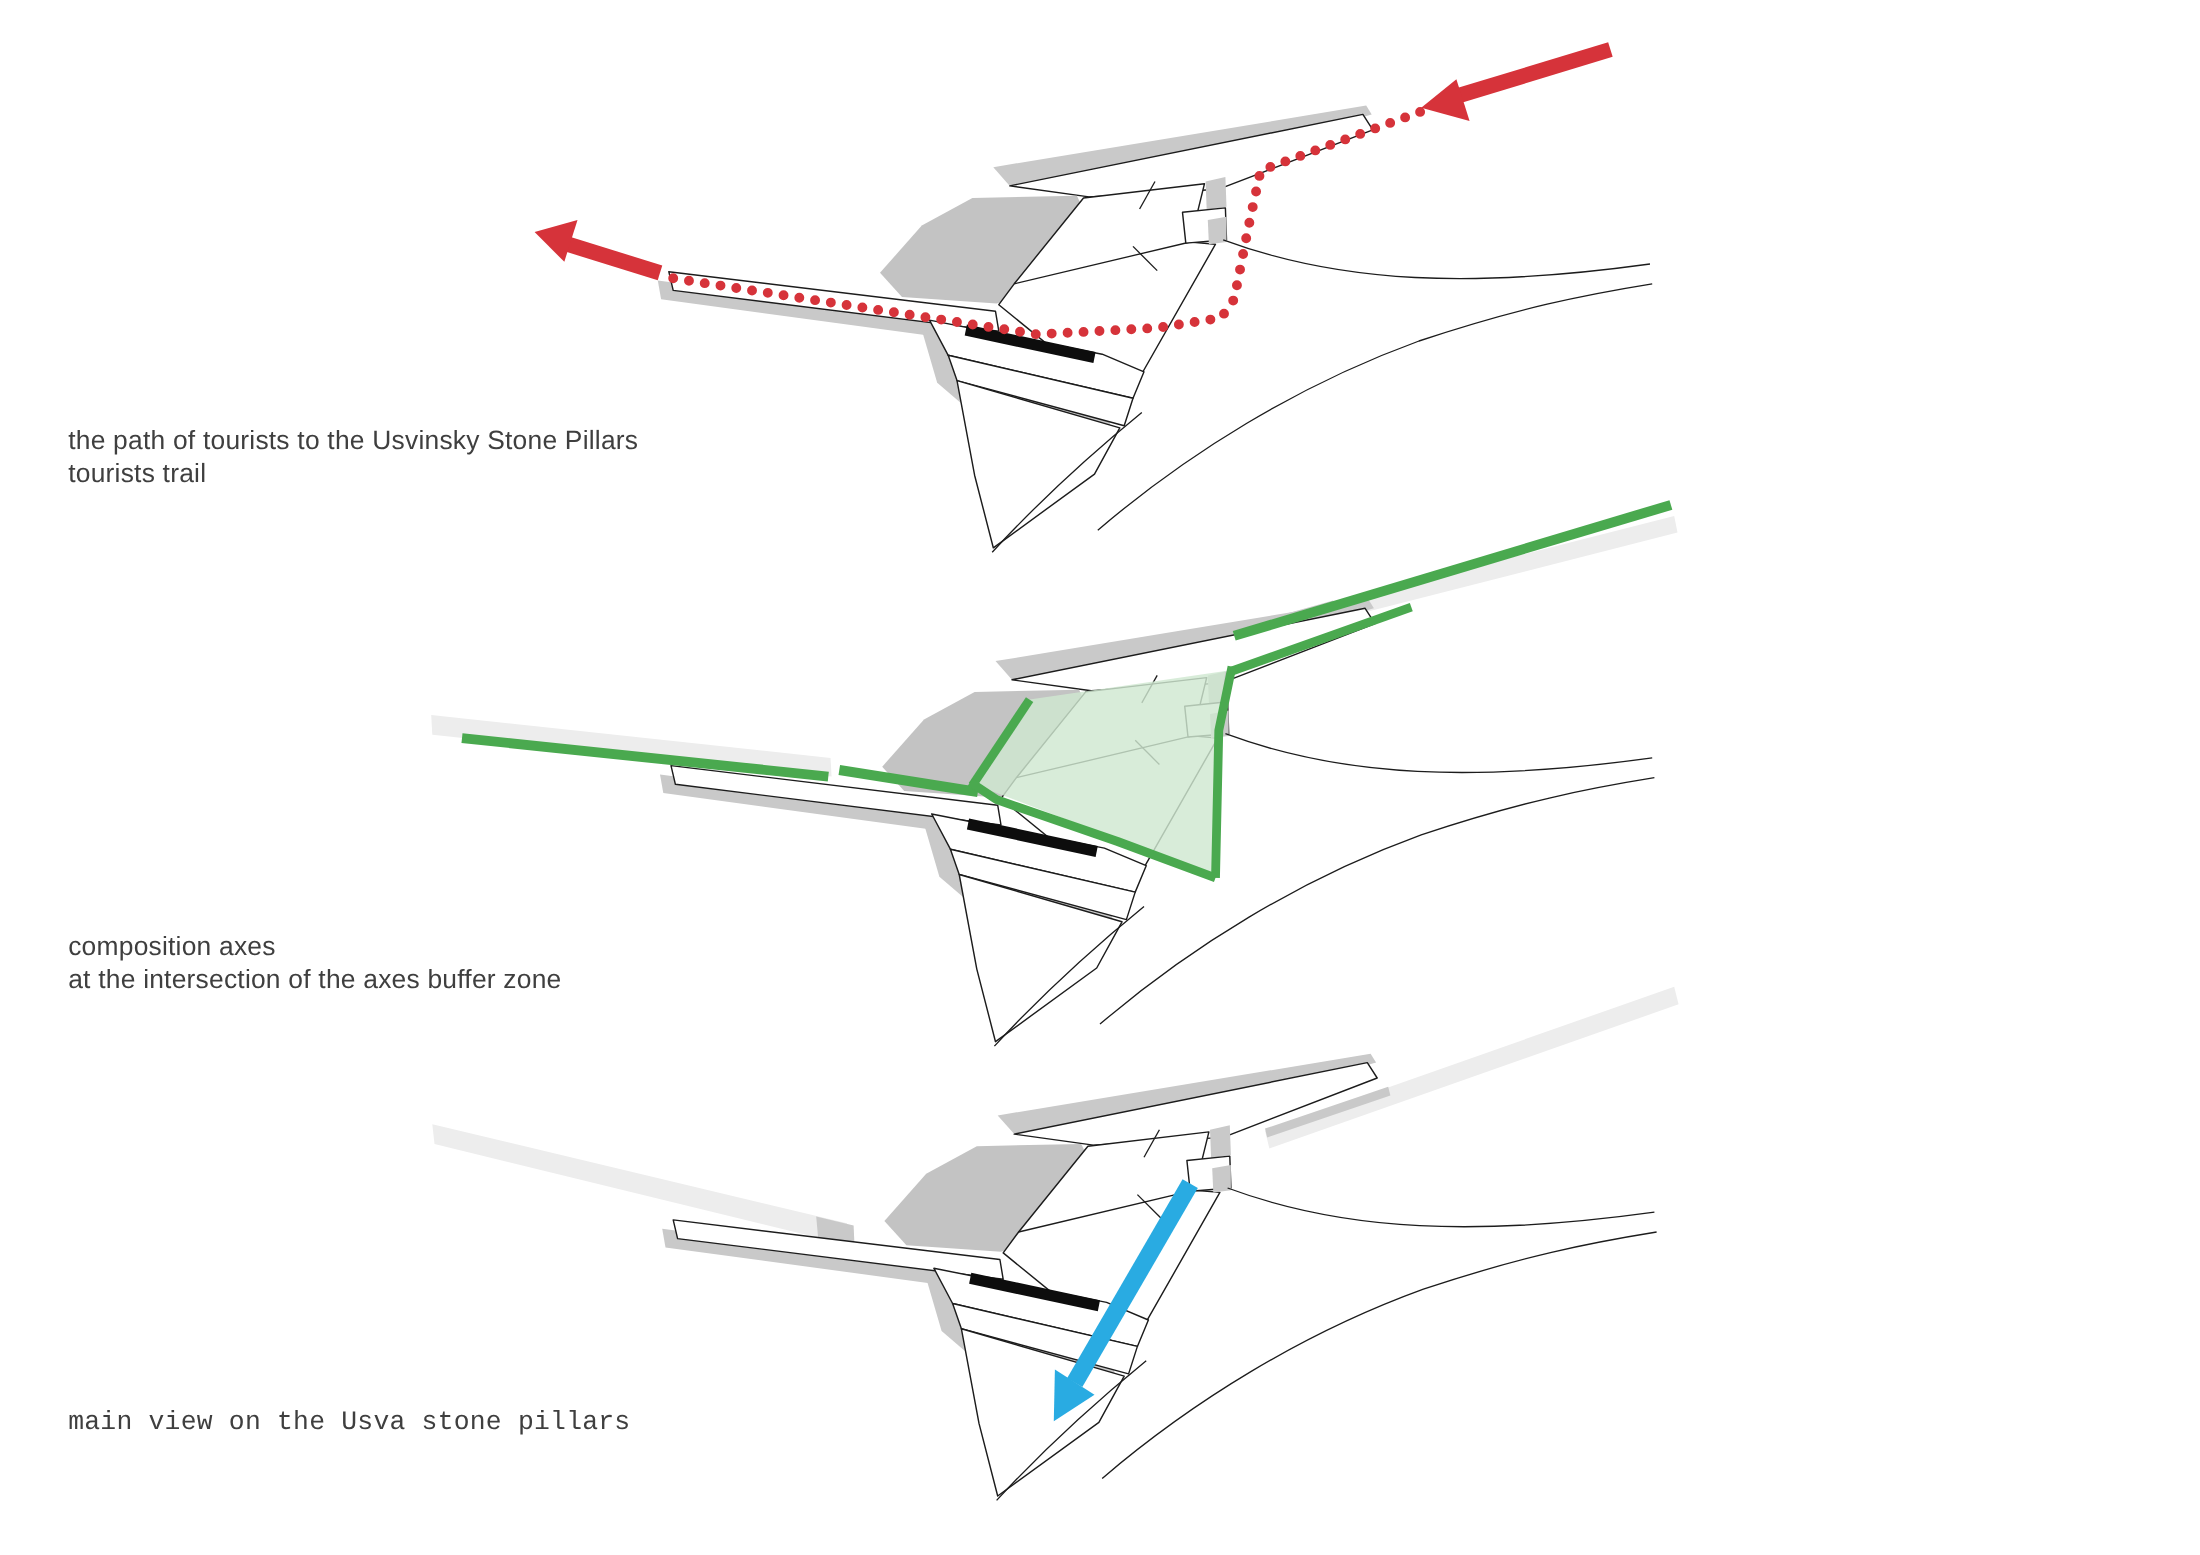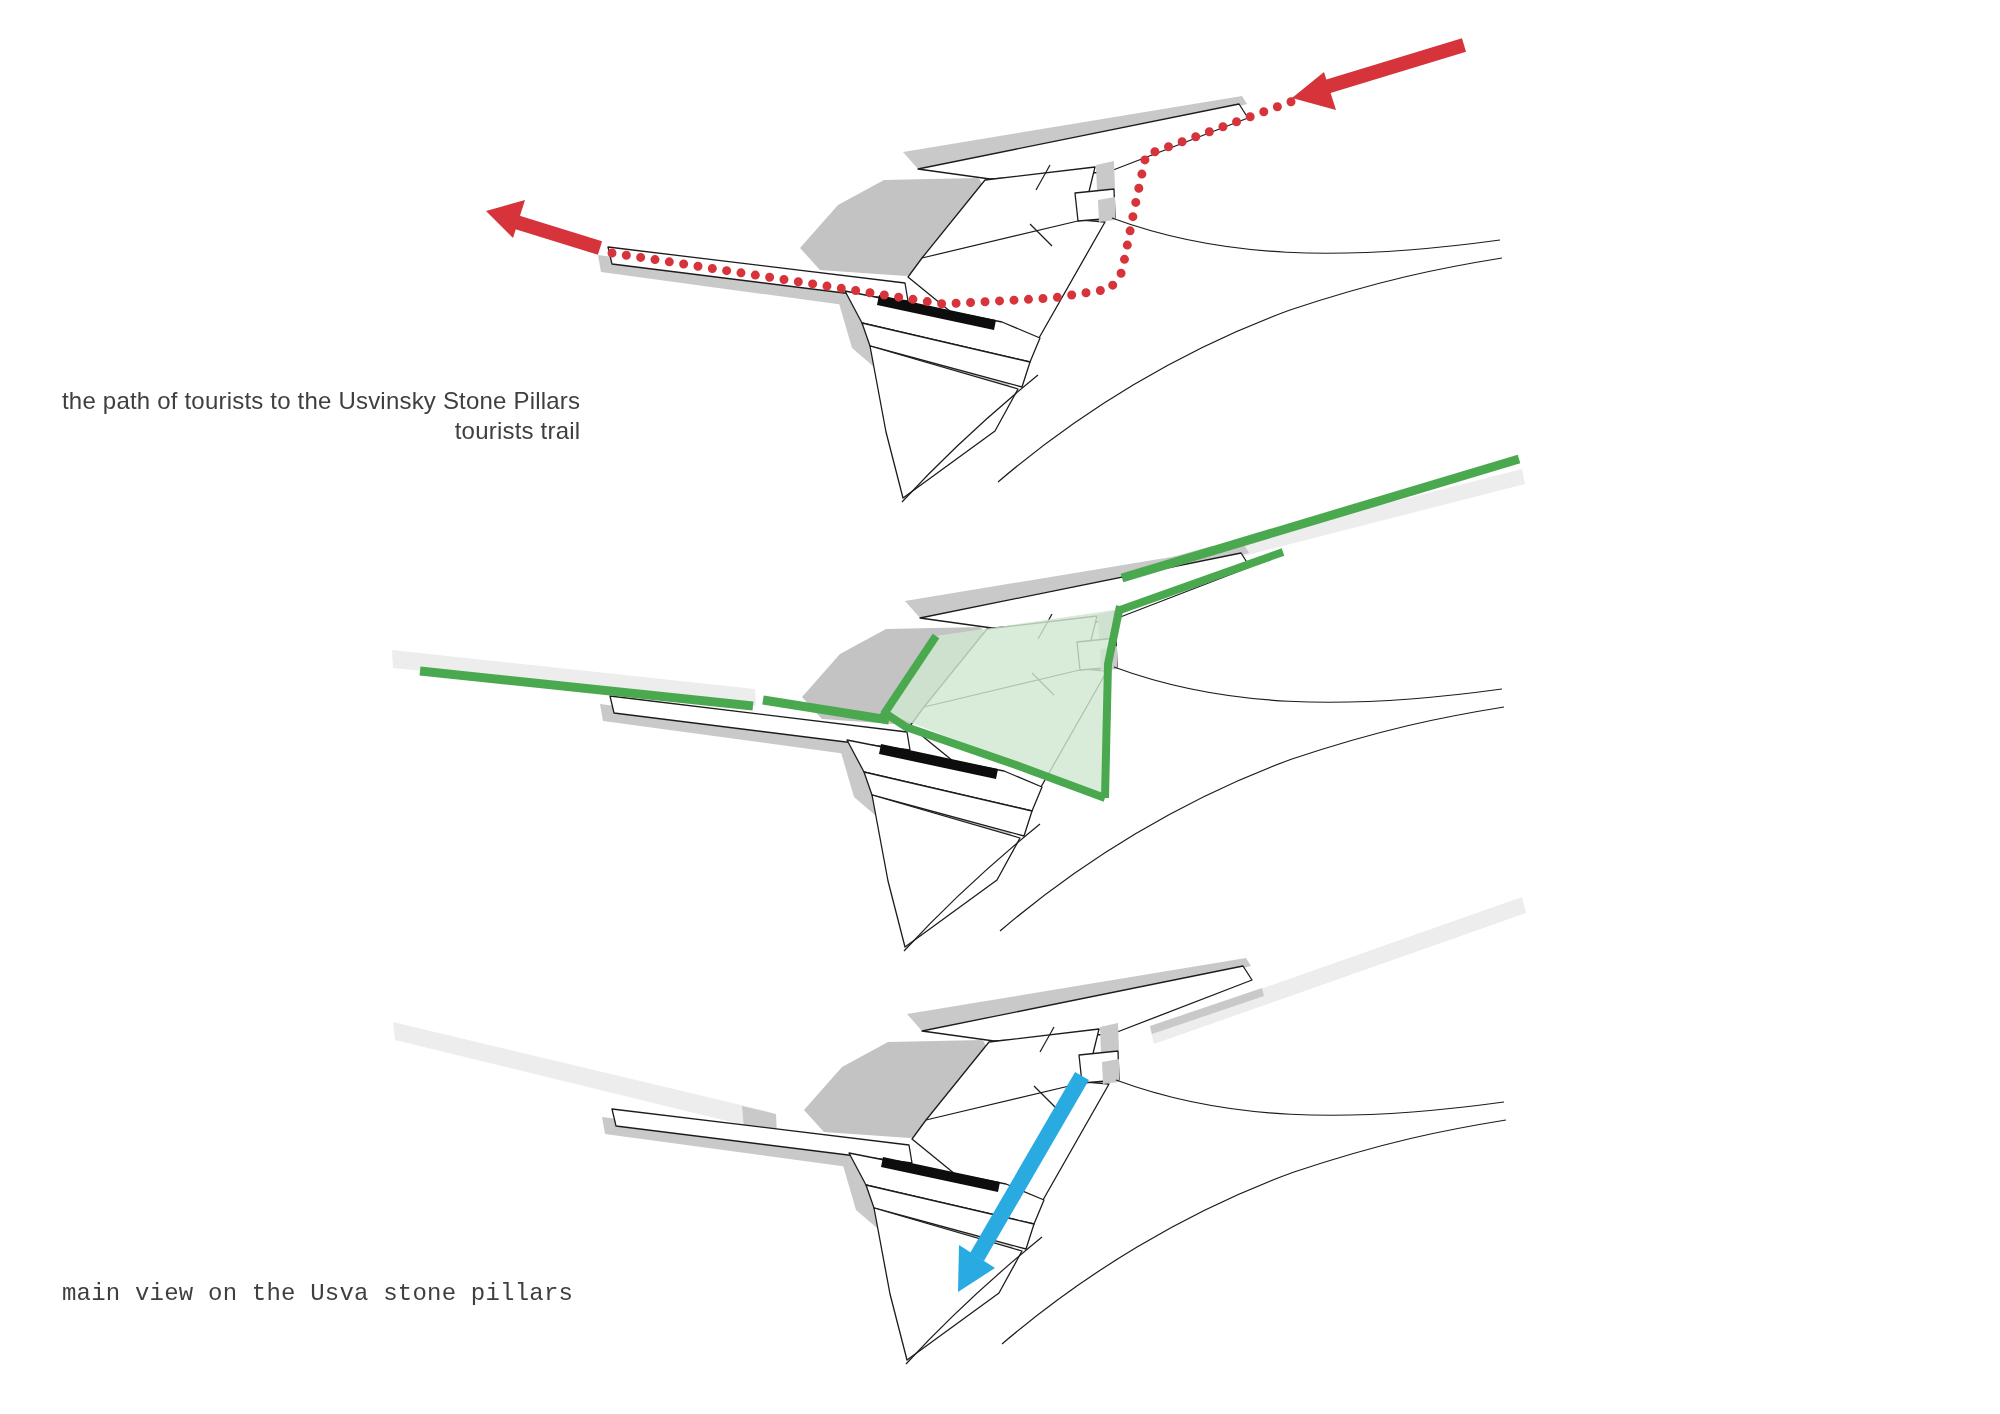--- a/index.html
+++ b/index.html
@@ -12,21 +12,20 @@
   }
   .caption{
     position:absolute;
     left:62px;
     font-size:24px;
     font-weight:300;
     line-height:30px;
     color:#3f3f3f;
     letter-spacing:0.2px;
     white-space:nowrap;
-    text-align:right;
   }
   #caption-1{top:386px;}
   #caption-2{top:846px;}
   #caption-3{top:1279px;font-family:Liberation Mono, monospace;}
   svg{position:absolute;left:0;top:0;}
 
   
   .f-shadow{fill:var(--shadow_gray);}
   .f-mass{fill:var(--mass_gray);}
   .f-pale{fill:var(--corridor_gray);}
@@ -121,17 +120,21 @@
 
       <path class="s-blue" style="stroke-width:16" d="M1082,1076 L977,1257"></path>
       <path class="f-blue" d="M958,1292 L995,1268 L959,1245 Z"></path>
     </g>
   </svg>
 
   <div class="caption" id="caption-1">
     <div>the path of tourists to the Usvinsky Stone Pillars</div>
     <div>tourists trail</div>
   </div>
+  <div class="caption" id="caption-2">
+    <div>composition axes</div>
+    <div>at the intersection of the axes buffer zone</div>
+  </div>
   <div class="caption" id="caption-3">
     <div>main view on the Usva stone pillars</div>
   </div>
 
 </div>
 
 </body></html>

